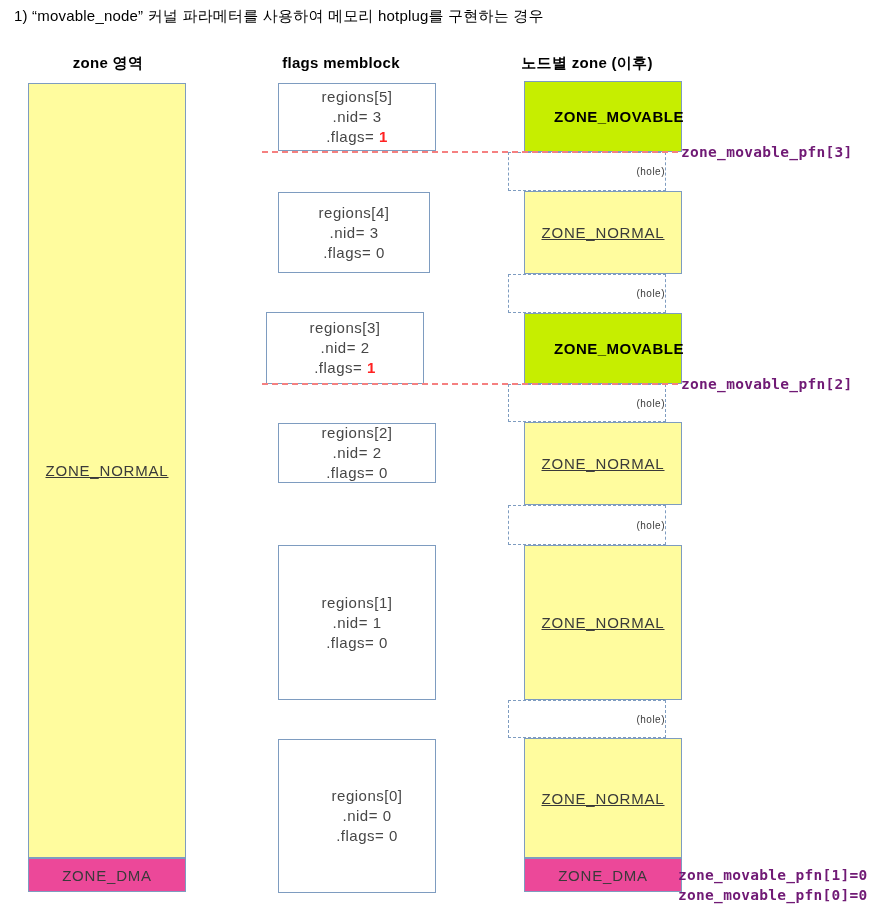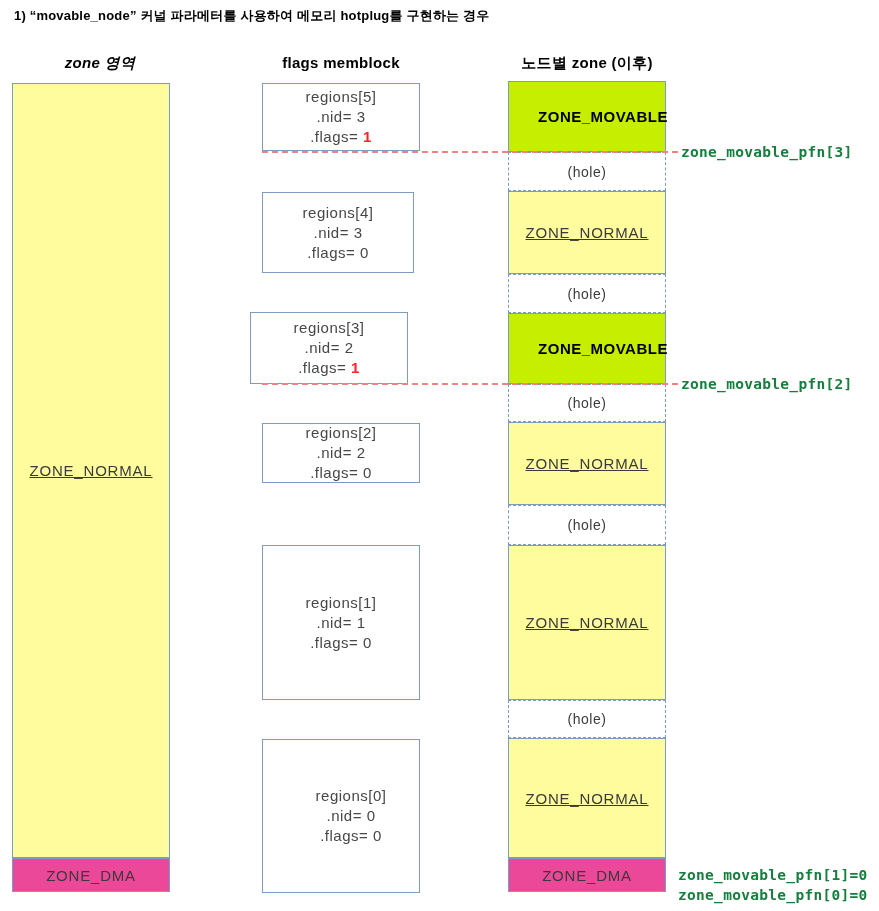--- a/index.html
+++ b/index.html
@@ -6,70 +6,70 @@
   *{box-sizing:border-box;}
   .canvas{
     position:relative;
     width:879px;height:911px;
     background:#ffffff;
     font-family:"Liberation Sans","DejaVu Sans",sans-serif;
     overflow:hidden;
   }
   .title{
     position:absolute;left:14px;top:7px;
-    font-size:13px;font-weight:bold;color:#000;
+    font-size:15px;font-weight:normal;color:#000;
     letter-spacing:0.2px;white-space:nowrap;
   }
   .col-header{
     position:absolute;top:54px;height:18px;
     font-size:15px;font-weight:bold;color:#000;
     text-align:center;letter-spacing:0.3px;white-space:nowrap;
   }
   .box{
     position:absolute;
     border:1.5px solid #7e9cc0;
     display:flex;align-items:center;justify-content:center;
-    font-size:15px;color:#3a3a3a;letter-spacing:0.8px;
+    font-size:15px;color:#3a3a3a;letter-spacing:0.8px;margin-left:16px;
   }
   .yellow{background:#fffc9e;text-decoration:underline;}
   .gray{background:#ec4899;}
   .green{background:#c6ee00;font-weight:bold;color:#000;letter-spacing:0.5px;padding-left:32px;}
   .hole{
     position:absolute;
     border:1px dashed #7e9cc0;
     background:#ffffff;
-    display:flex;align-items:center;justify-content:center;
-    font-size:14px;color:#3c3c3c;letter-spacing:0.5px;
+    display:flex;align-items:center;justify-content:flex-end;
+    font-size:10px;color:#3c3c3c;letter-spacing:0.5px;
   }
   .region{
     background:#ffffff;
     flex-direction:column;justify-content:center;
     line-height:20px;letter-spacing:0.5px;color:#474747;
   }
   .region div{white-space:nowrap;}
   .red-val{color:#ff2222;font-weight:bold;}
   .red-dash{
     position:absolute;height:0;
     border-top:2px dashed #f58080;
   }
   .pfn-label{
     position:absolute;
     font-family:"DejaVu Sans Mono","Liberation Mono",monospace;
-    font-size:14.5px;font-weight:bold;color:#15803d;
+    font-size:14.5px;font-weight:bold;color:#701a75;
     letter-spacing:0.3px;white-space:nowrap;
   }
 </style>
 </head>
 <body>
 
 <div class="canvas">
 
   <div class="title">1) “movable_node” 커널 파라메터를 사용하여 메모리 hotplug를 구현하는 경우</div>
 
-  <div class="col-header" style="left:21px;width:158px;font-style:italic;">zone 영역</div>
+  <div class="col-header" style="left:29px;width:158px;">zone 영역</div>
   <div class="col-header" style="left:262px;width:158px;">flags memblock</div>
   <div class="col-header" style="left:508px;width:158px;">노드별 zone (이후)</div>
 
   <div class="box yellow" style="left:12px;top:83px;width:158px;height:775px;">
     <span>ZONE_NORMAL</span>
   </div>
   <div class="box gray" style="left:12px;top:858px;width:158px;height:34px;">
     <span>ZONE_DMA</span>
   </div>
 

